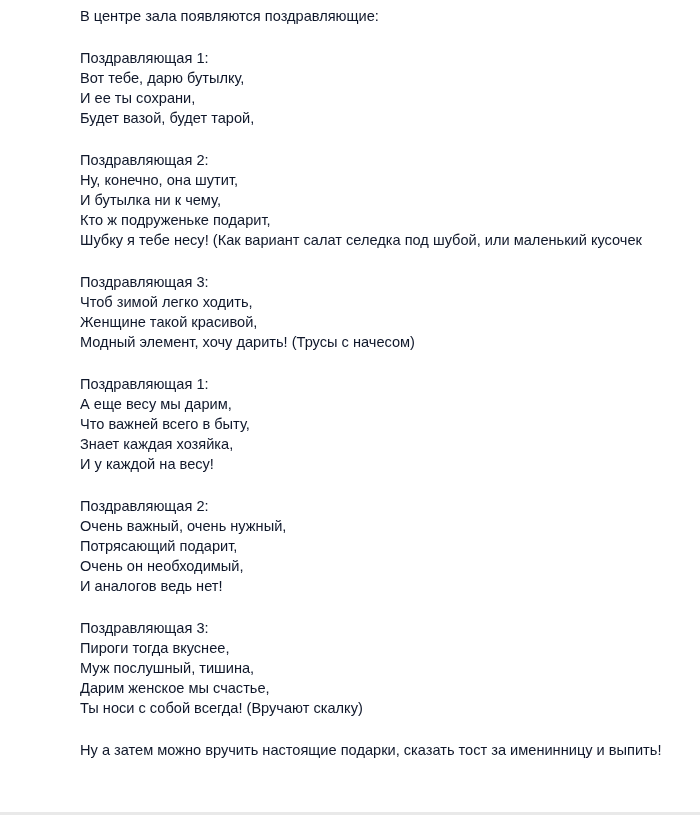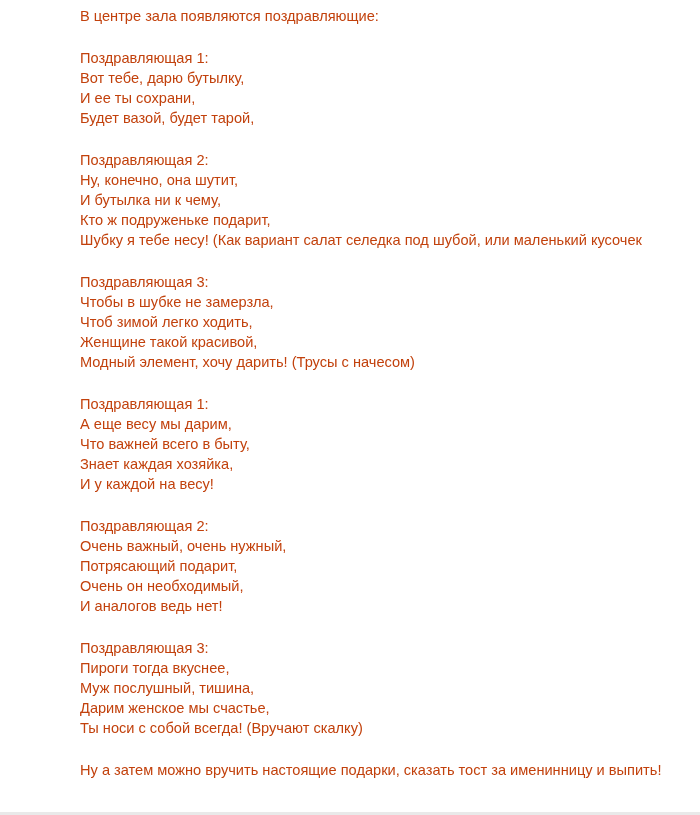--- a/index.html
+++ b/index.html
@@ -19,21 +19,21 @@
     top: 6px;
     left: 80px;
     width: 590px;
   }
   .paragraph {
     margin: 0 0 22px 0;
   }
   .line {
     font-size: 14.6px;
     line-height: 20px;
-    color: #c2410c;
+    color: #0f172a;
     white-space: pre;
   }
   .bottom-strip {
     position: absolute;
     left: 0;
     bottom: 0;
     width: 700px;
     height: 3px;
     background: #e9e9e9;
   }
@@ -54,21 +54,20 @@
       </div>
       <div class="paragraph">
         <div class="line">Поздравляющая 2:</div>
         <div class="line">Ну, конечно, она шутит,</div>
         <div class="line">И бутылка ни к чему,</div>
         <div class="line">Кто ж подруженьке подарит,</div>
         <div class="line">Шубку я тебе несу! (Как вариант салат селедка под шубой, или маленький кусочек</div>
       </div>
       <div class="paragraph">
         <div class="line">Поздравляющая 3:</div>
-        <div class="line">Чтобы в шубке не замерзла,</div>
         <div class="line">Чтоб зимой легко ходить,</div>
         <div class="line">Женщине такой красивой,</div>
         <div class="line">Модный элемент, хочу дарить! (Трусы с начесом)</div>
       </div>
       <div class="paragraph">
         <div class="line">Поздравляющая 1:</div>
         <div class="line">А еще весу мы дарим,</div>
         <div class="line">Что важней всего в быту,</div>
         <div class="line">Знает каждая хозяйка,</div>
         <div class="line">И у каждой на весу!</div>

